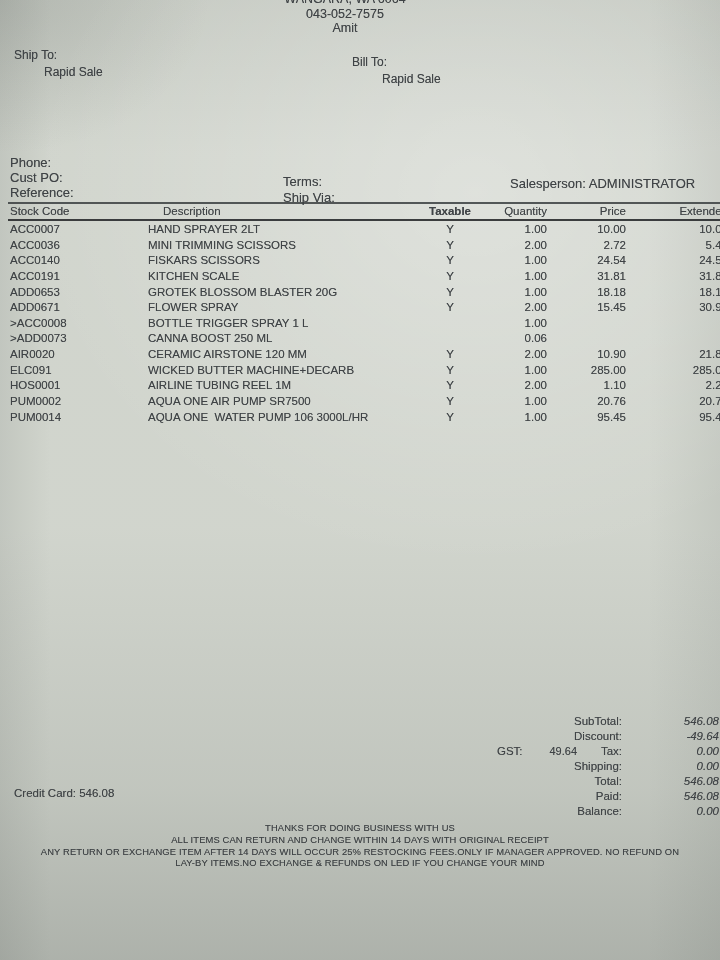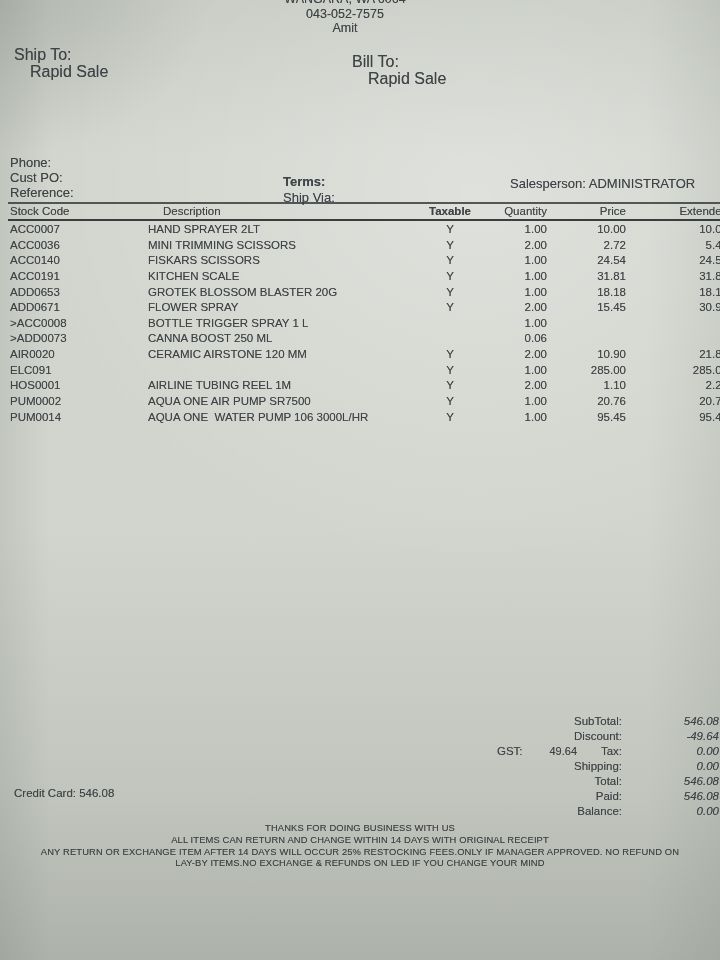--- a/index.html
+++ b/index.html
@@ -19,31 +19,31 @@
     filter: blur(0.28px);
     text-shadow: 0 0 0.6px rgba(63,67,70,0.55);
   }
   .abs { position:absolute; }
 
   
   .supplier { position:absolute; left:145px; top:-8px; width:400px; text-align:center;
               font-size:12.5px; line-height:14.6px; }
 
   
-  .party { position:absolute; font-size:16px; line-height:14px; }
+  .party { position:absolute; font-size:12px; line-height:14px; }
   .ship-to { left:14px; top:48px; }
   .bill-to { left:352px; top:55px; }
-  .party .pname { margin-left:16px; margin-top:3px; }
+  .party .pname { margin-left:30px; margin-top:3px; }
 
   
   .meta { font-size:13px; }
   .m-phone { left:10px; top:155px; }
   .m-custpo { left:10px; top:170px; }
   .m-reference { left:10px; top:185px; }
-  .m-terms { left:283px; top:174px;font-weight:bold; }
+  .m-terms { left:283px; top:174px; }
   .m-shipvia { left:283px; top:190px; }
   .m-salesperson { left:510px; top:176px; }
 
   
   .rule-1 { left:8px; top:202px; width:712px; height:1.5px; background:rgba(58,62,64,0.85); }
   .rule-2 { left:8px; top:219px; width:712px; height:2px; background:rgba(44,47,49,0.92); }
 
   
   .th { position:absolute; top:204.5px; font-size:11.5px; }
   .h-code { left:10px; }
@@ -194,20 +194,21 @@
       <span class="cell c-code">AIR0020</span>
       <span class="cell c-desc">CERAMIC AIRSTONE 120 MM</span>
       <span class="cell c-tax">Y</span>
       <span class="cell c-qty">2.00</span>
       <span class="cell c-price">10.90</span>
       <span class="cell c-ext">21.80</span>
     </div>
 
     <div class="item-row">
       <span class="cell c-code">ELC091</span>
+      <span class="cell c-desc">WICKED BUTTER MACHINE+DECARB</span>
       <span class="cell c-tax">Y</span>
       <span class="cell c-qty">1.00</span>
       <span class="cell c-price">285.00</span>
       <span class="cell c-ext">285.00</span>
     </div>
 
     <div class="item-row">
       <span class="cell c-code">HOS0001</span>
       <span class="cell c-desc">AIRLINE TUBING REEL 1M</span>
       <span class="cell c-tax">Y</span>

